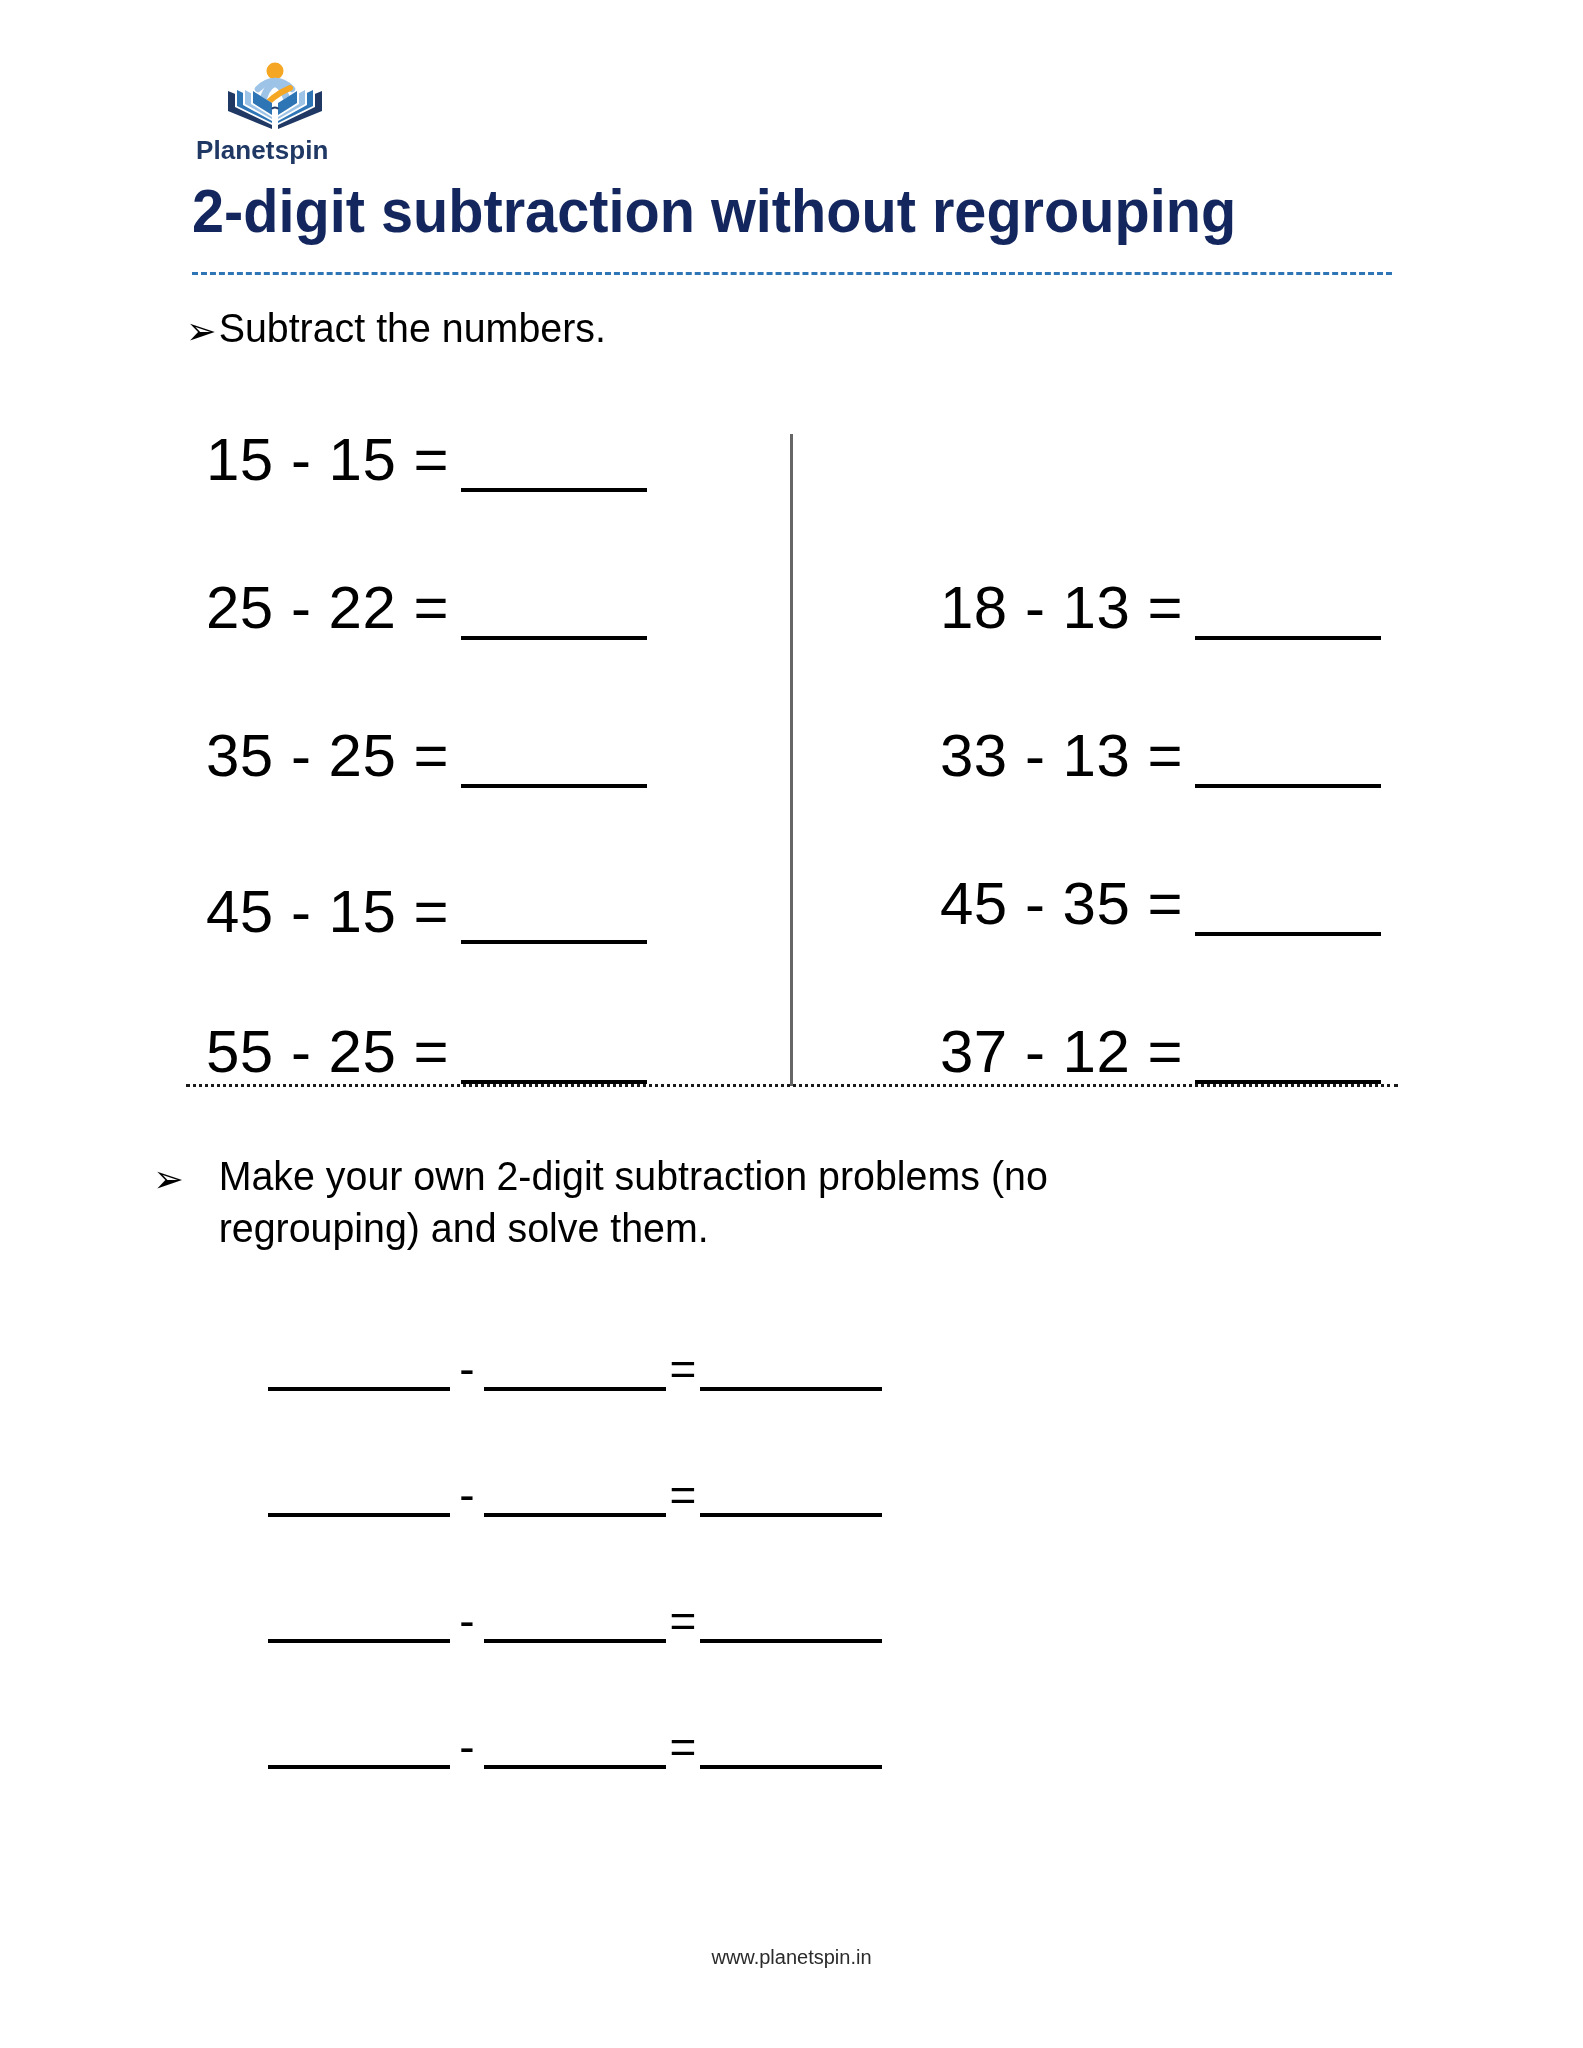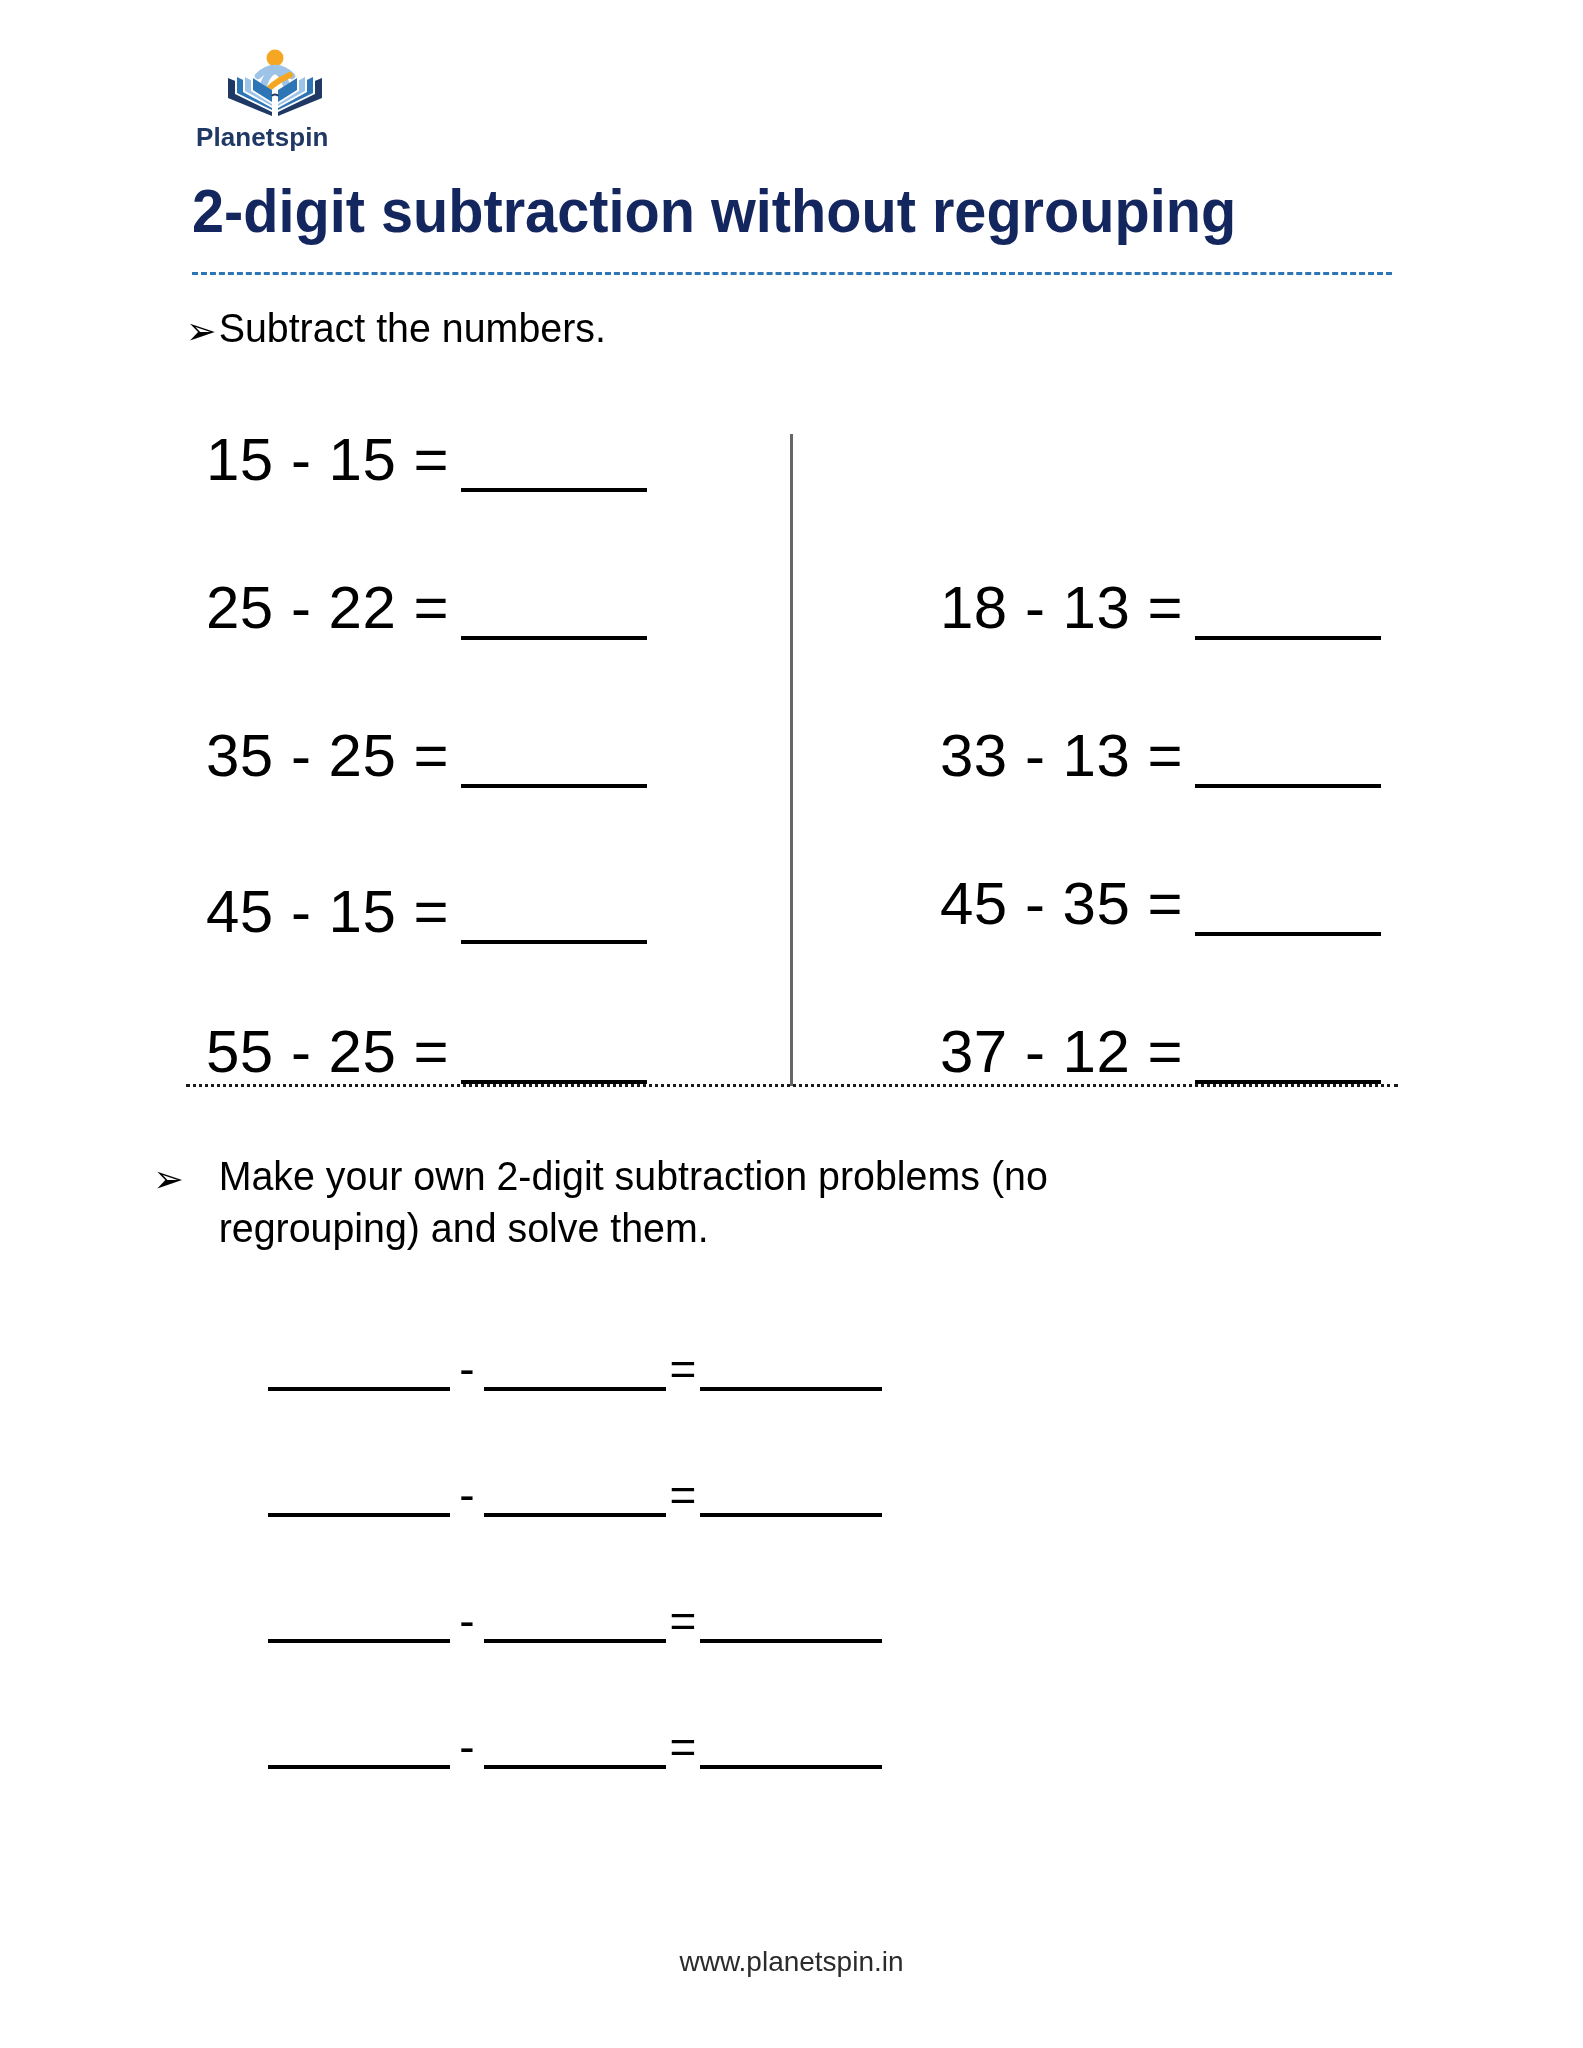--- a/index.html
+++ b/index.html
@@ -19,21 +19,21 @@
   .page {
     position: absolute;
     inset: 0;
     background: #ffffff;
   }
 
   
   .logo-block {
     position: absolute;
     left: 196px;
-    top: 46px;
+    top: 59px;
     width: 190px;
     height: 110px;
   }
   .logo-mark {
     position: absolute;
     left: 24px;
     top: 0;
     width: 110px;
     height: 74px;
   }
@@ -195,21 +195,21 @@
   }
 
   
   .footer {
     position: absolute;
     left: 0;
     top: 1946px;
     width: 1583px;
     text-align: center;
     font-family: "Liberation Sans", sans-serif;
-    font-size: 28px;
+    font-size: 20px;
     color: #2b2b2b;
   }
 </style>
 </head>
 <body>
 
 <div class="page">
 
   <div class="logo-block">
     <div class="logo-mark">

